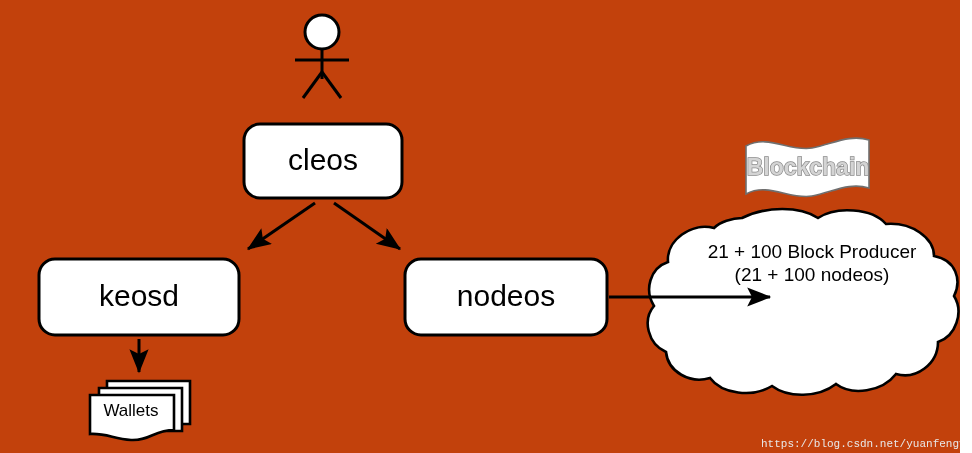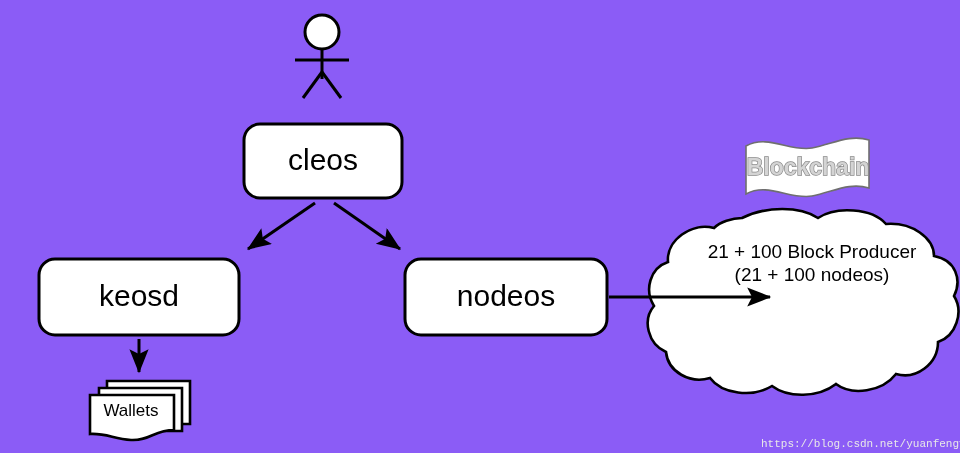--- a/index.html
+++ b/index.html
@@ -7,21 +7,21 @@
     padding: 0;
     background: #ffffff;
   }
   body {
     font-family: "Liberation Sans", sans-serif;
   }
   #canvas {
     position: relative;
     width: 960px;
     height: 453px;
-    background: #8b5cf6;
+    background: #c2410c;
     overflow: hidden;
   }
   #diagram-svg {
     position: absolute;
     left: 0;
     top: 0;
     width: 972px;
     height: 453px;
   }
   .node-label {

